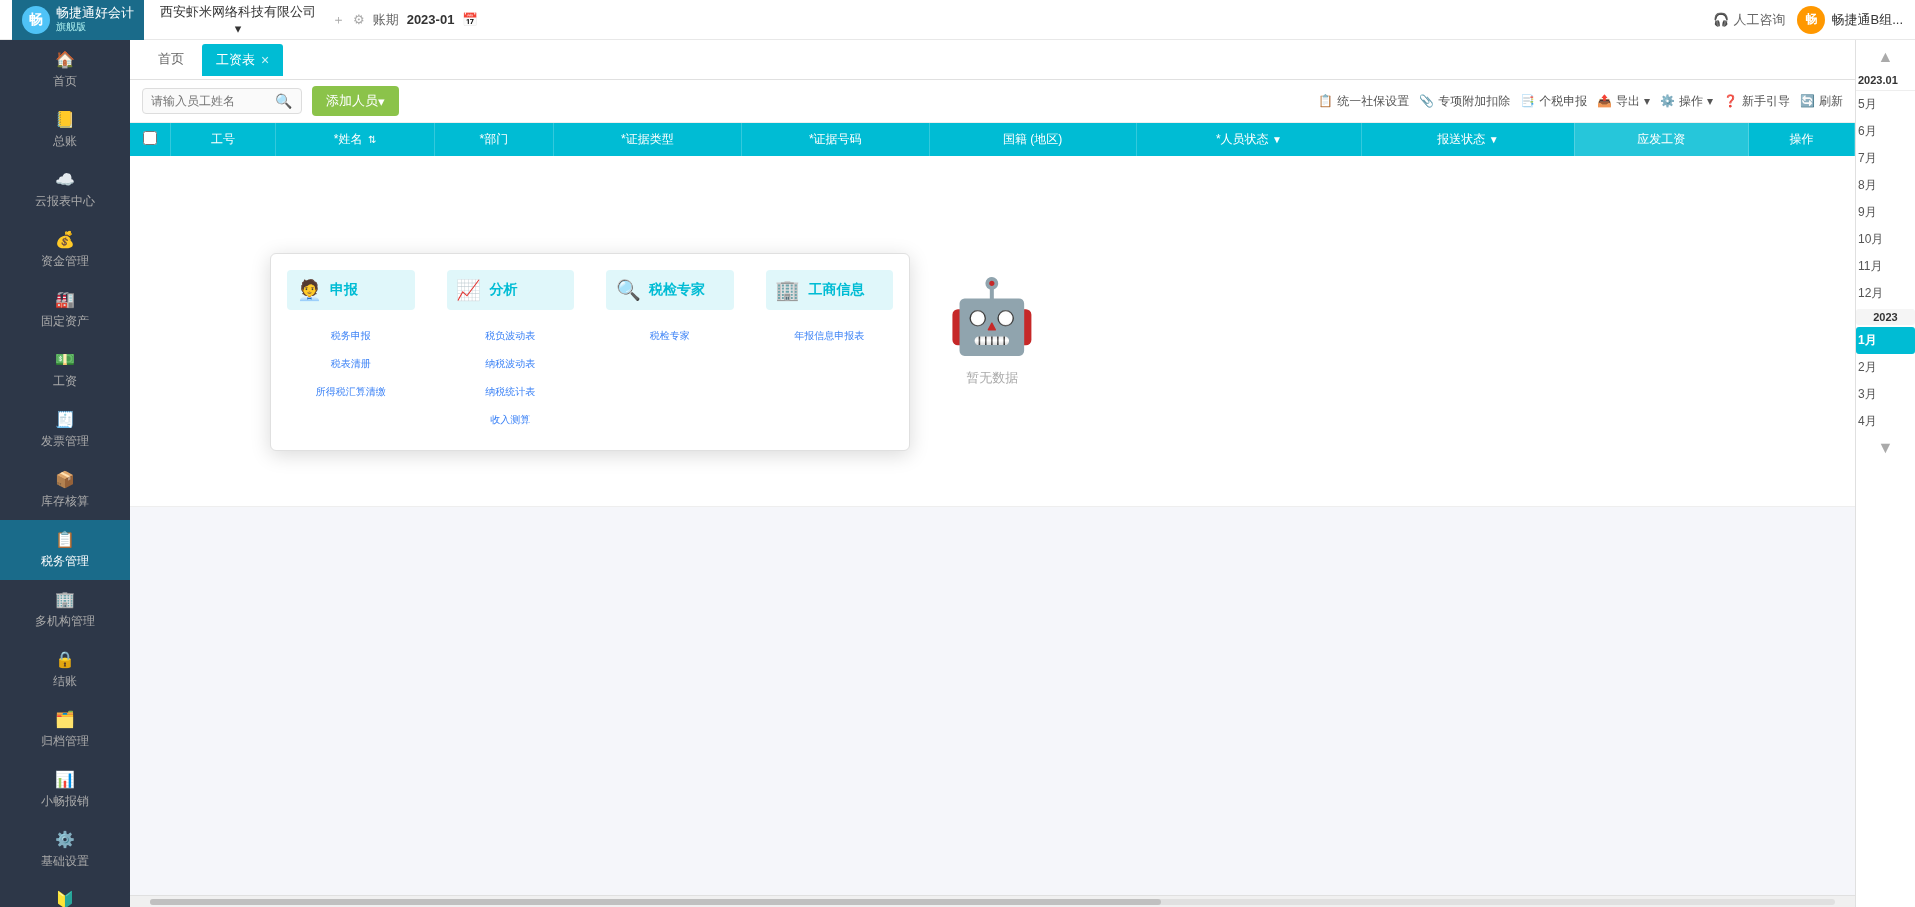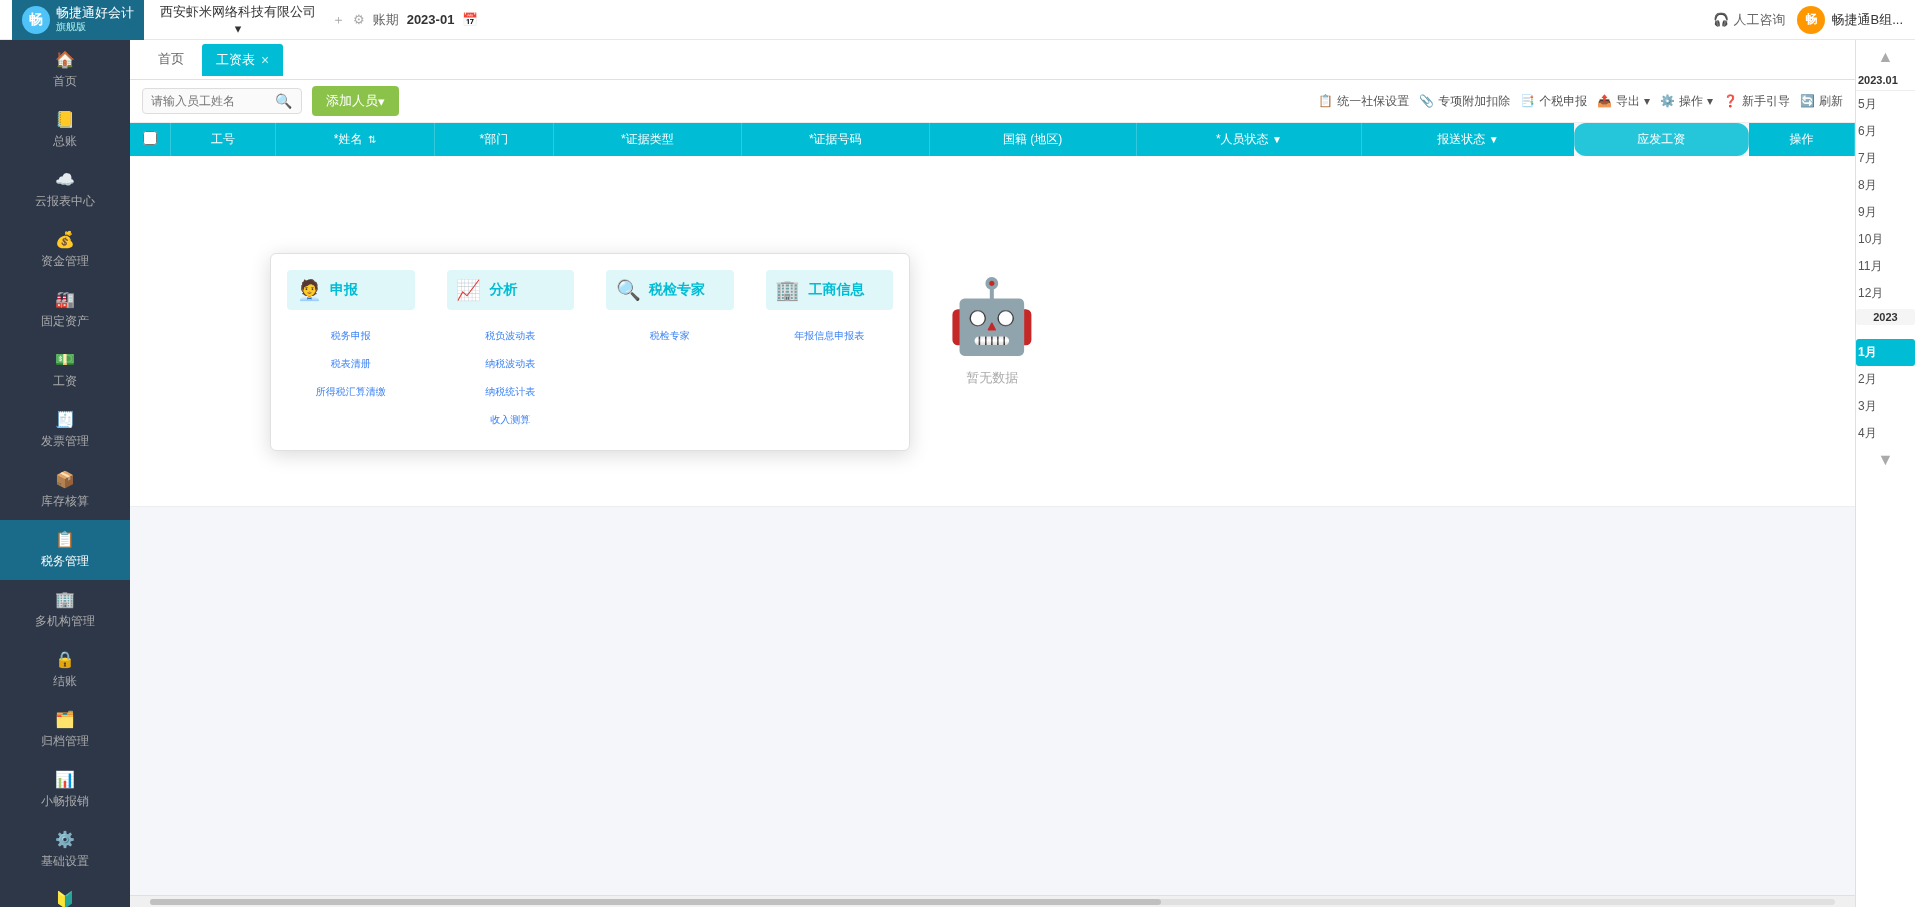--- a/index.html
+++ b/index.html
@@ -182,21 +182,20 @@
       background: #f5f5f5; padding: 2px 6px; border-radius: 3px;
       margin: 2px 0; width: 100%; text-align: center;
     }
     .cal-month {
       font-size: 12px; color: #555; padding: 5px 2px;
       cursor: pointer; width: 100%; text-align: left;
     }
     .cal-month.active {
       background: #00bcd4; color: #fff; border-radius: 3px;
       font-weight: bold;
-      margin-top: 12px;
     }
     .cal-nav {
       font-size: 16px; color: #aaa; padding: 4px; cursor: pointer;
     }
 
     
     .bottom-scroll {
       height: 12px; background: #f0f0f0; border-top: 1px solid #e0e0e0;
       display: flex; align-items: center; padding: 0 20px;
     }
@@ -380,21 +379,21 @@
           <tr>
             <th><input type="checkbox" class="table-checkbox" style=""></th>
             <th>工号</th>
             <th>*姓名 <span class="sort-icon">⇅</span></th>
             <th>*部门</th>
             <th>*证据类型</th>
             <th>*证据号码</th>
             <th>国籍 (地区)</th>
             <th>*人员状态 <span style="font-size:10px;">▼</span></th>
             <th>报送状态 <span style="font-size:10px;">▼</span></th>
-            <th colspan="6" style="background:#26c6da;border-radius:12px;">
+            <th colspan="6" style="background:#26c6da;">
               应发工资
             </th>
             <th>操作</th>
           </tr>
         </thead>
         <tbody>
 
           <tr>
             <td colspan="16" style="height:350px; vertical-align:middle;">
               <div class="no-data">

